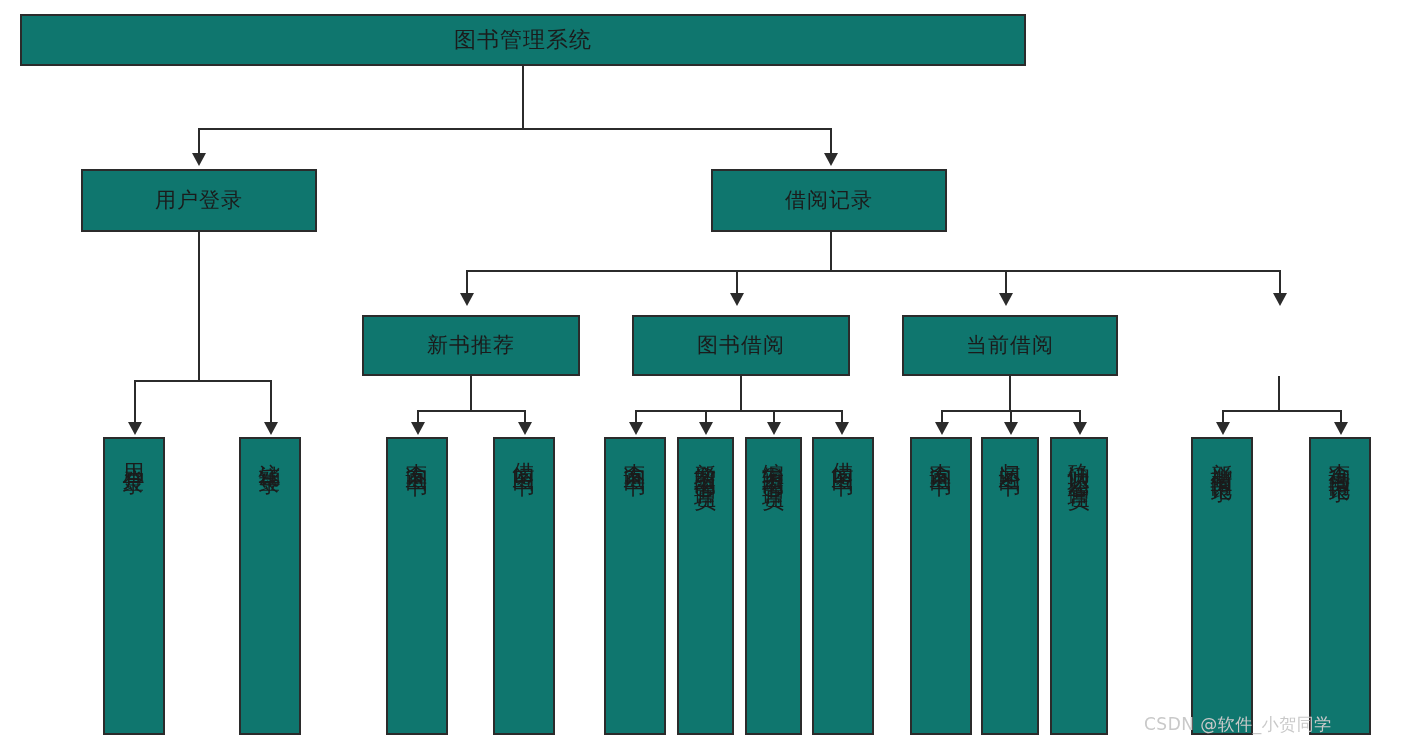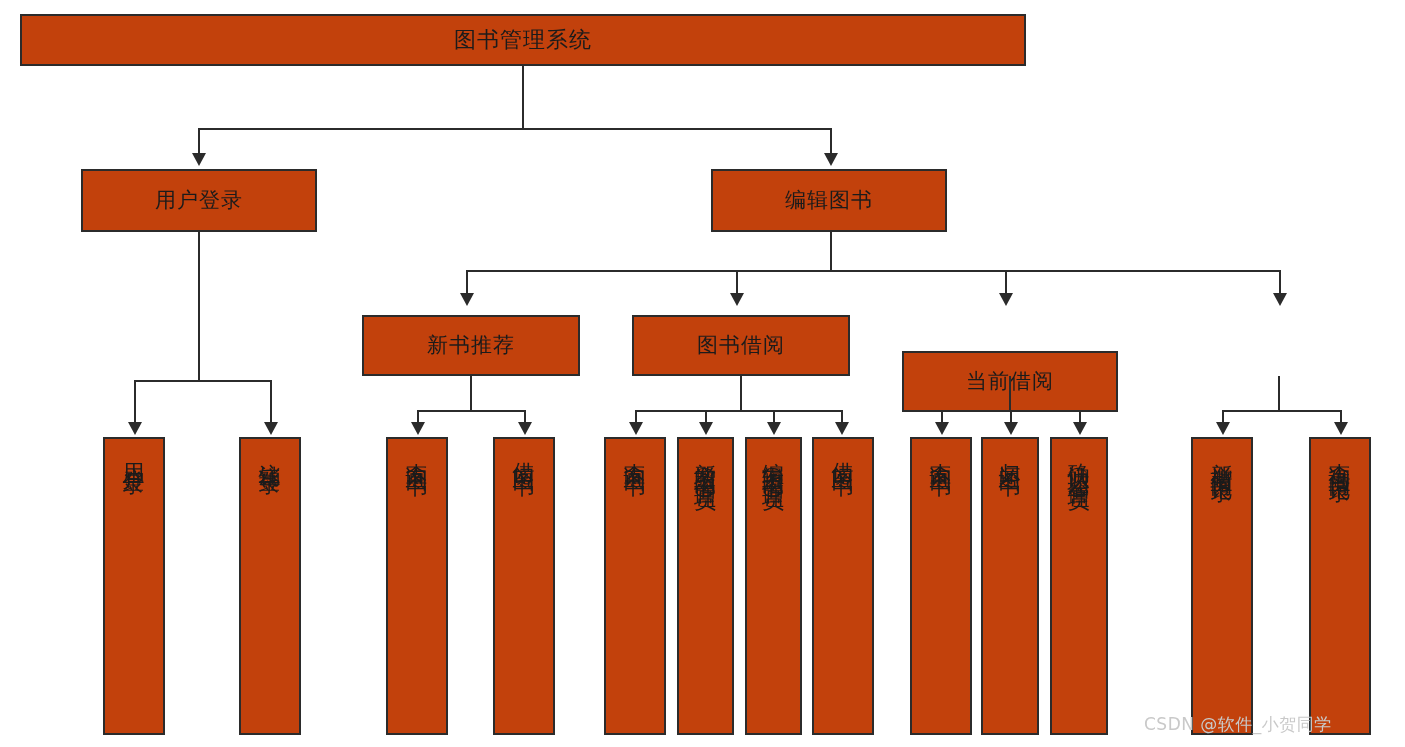--- a/index.html
+++ b/index.html
@@ -8,21 +8,21 @@
     background:#ffffff;
     font-family:"DejaVu Sans","Liberation Sans",sans-serif;
     overflow:hidden;
   }
   #stage{position:relative;width:1405px;height:747px;}
 
   
   .node{
     position:absolute;
     box-sizing:border-box;
-    background:#c2410c;
+    background:#0f766e;
     border:2px solid #2b2b2b;
     display:flex;
     align-items:center;
     justify-content:center;
     color:#1b1b1b;
     line-height:1.18;
   }
   .node .lbl{
     display:block;
     text-align:center;
@@ -84,21 +84,21 @@
   <div class="arrow" style="left:192px;top:153px;"></div>
 
   <div class="ln v" style="left:830px;top:128px;height:28px;"></div>
   <div class="arrow" style="left:824px;top:153px;"></div>
 
   <div class="node h-node" id="n-user-login" style="left:81px;top:169px;width:236px;height:63px;">
     <span class="lbl">用户登录</span>
   </div>
 
   <div class="node h-node" id="n-book-manage" style="left:711px;top:169px;width:236px;height:63px;">
-    <span class="lbl">编辑图书</span>
+    <span class="lbl">借阅记录</span>
   </div>
 
   <div class="ln v" style="left:198px;top:232px;height:148px;"></div>
   <div class="ln h" style="left:134px;top:380px;width:138px;"></div>
   <div class="ln v" style="left:134px;top:380px;height:45px;"></div>
   <div class="arrow" style="left:128px;top:422px;"></div>
   <div class="ln v" style="left:270px;top:380px;height:45px;"></div>
   <div class="arrow" style="left:264px;top:422px;"></div>
 
   <div class="ln v" style="left:830px;top:232px;height:38px;"></div>
@@ -117,21 +117,21 @@
   <div class="arrow" style="left:1273px;top:293px;"></div>
 
   <div class="node h-node" id="n-book-borrow" style="left:632px;top:315px;width:218px;height:61px;">
     <span class="lbl">图书借阅</span>
   </div>
 
   <div class="node h-node" id="n-new-book" style="left:362px;top:315px;width:218px;height:61px;">
     <span class="lbl">新书推荐</span>
   </div>
 
-  <div class="node h-node" id="n-current-borrow" style="left:902px;top:315px;width:216px;height:61px;margin-top:36px;">
+  <div class="node h-node" id="n-current-borrow" style="left:902px;top:315px;width:216px;height:61px;">
     <span class="lbl">当前借阅</span>
   </div>
 
 
   <div class="ln v" style="left:470px;top:376px;height:34px;"></div>
   <div class="ln h" style="left:417px;top:410px;width:107px;"></div>
   <div class="ln v" style="left:417px;top:410px;height:15px;"></div>
   <div class="arrow" style="left:411px;top:422px;"></div>
   <div class="ln v" style="left:524px;top:410px;height:15px;"></div>
   <div class="arrow" style="left:518px;top:422px;"></div>

